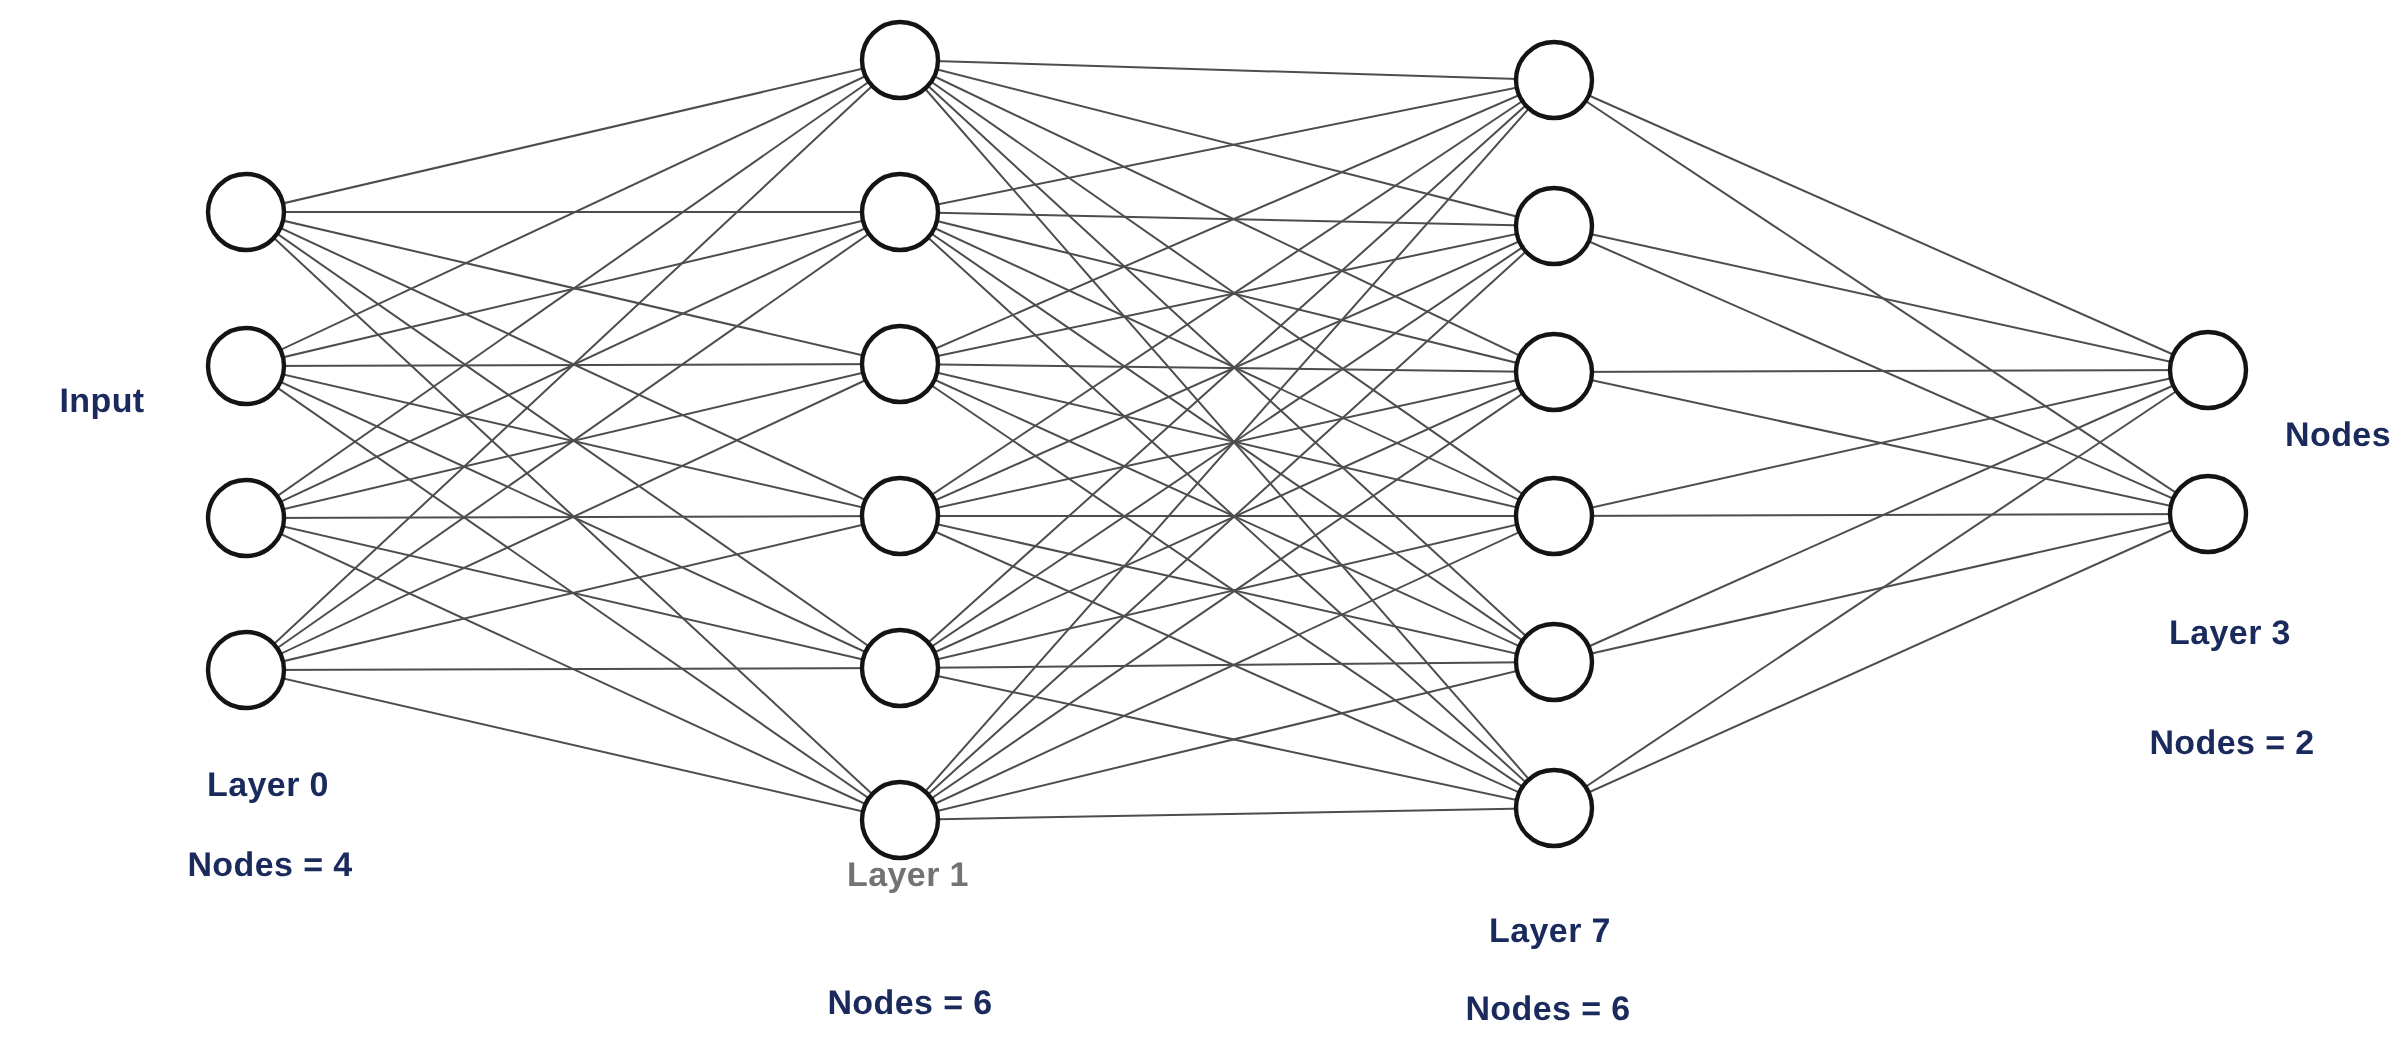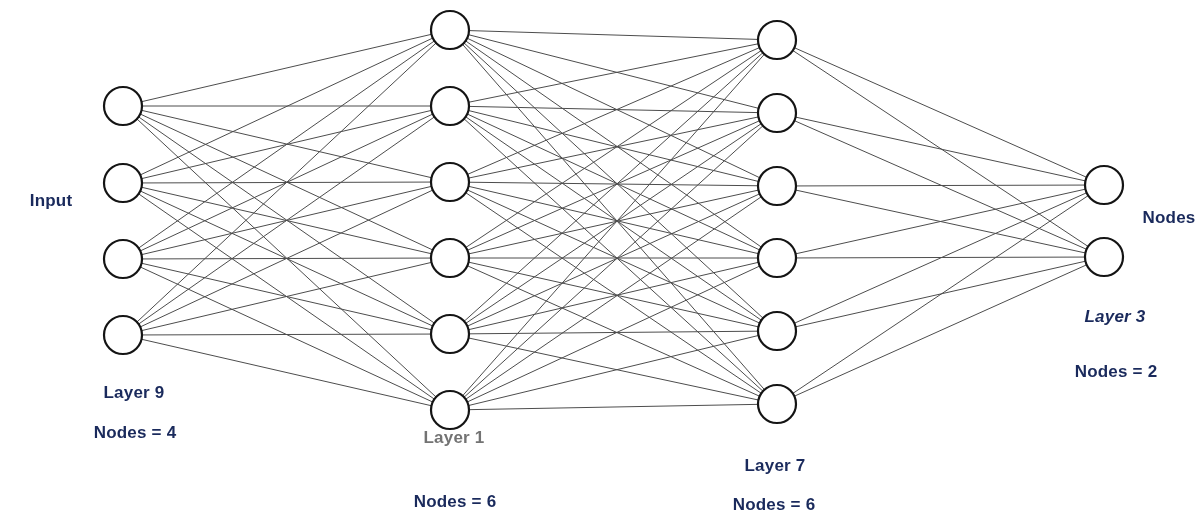--- a/index.html
+++ b/index.html
@@ -117,24 +117,24 @@
       <circle cx="777" cy="258" r="19" fill="#ffffff" stroke="#141414" stroke-width="2.2"></circle>
       <circle cx="777" cy="331" r="19" fill="#ffffff" stroke="#141414" stroke-width="2.2"></circle>
       <circle cx="777" cy="404" r="19" fill="#ffffff" stroke="#141414" stroke-width="2.2"></circle>
       <circle cx="1104" cy="185" r="19" fill="#ffffff" stroke="#141414" stroke-width="2.2"></circle>
       <circle cx="1104" cy="257" r="19" fill="#ffffff" stroke="#141414" stroke-width="2.2"></circle>
     </svg>
 
   <div class="lbl" style="left: 43px; top: 201px; color: rgb(26, 42, 92);">Input</div>
   <div class="lbl" style="left: 1161px; top: 218px; color: rgb(26, 42, 92);">Nodes</div>
 
-  <div class="lbl" style="left: 126px; top: 393px; color: rgb(26, 42, 92);">Layer 9</div>
+  <div class="lbl" style="left: 126px; top: 393px; color: rgb(26, 42, 92);">Layer 0</div>
   <div class="lbl" style="left: 127px; top: 433px; color: rgb(26, 42, 92); text-align: center;">Nodes = 4</div>
 
   <div class="lbl" style="left: 446px; top: 438px; color: #737373;">Layer 1</div>
   <div class="lbl" style="left: 447px; top: 502px; color: rgb(26, 42, 92);">Nodes = 6</div>
 
   <div class="lbl" style="left: 767px; top: 466px; color: rgb(26, 42, 92);">Layer 7</div>
   <div class="lbl" style="left: 766px; top: 505px; color: rgb(26, 42, 92);">Nodes = 6</div>
 
-  <div class="lbl" style="left: 1107px; top: 317px; color: rgb(26, 42, 92); font-style: italic;">Layer 3</div>
+  <div class="lbl" style="left: 1107px; top: 317px; color: rgb(26, 42, 92);">Layer 3</div>
   <div class="lbl" style="left: 1108px; top: 360px; color: rgb(26, 42, 92); margin-top: 12px;">Nodes = 2</div>
 </div>
 
 </body></html>

